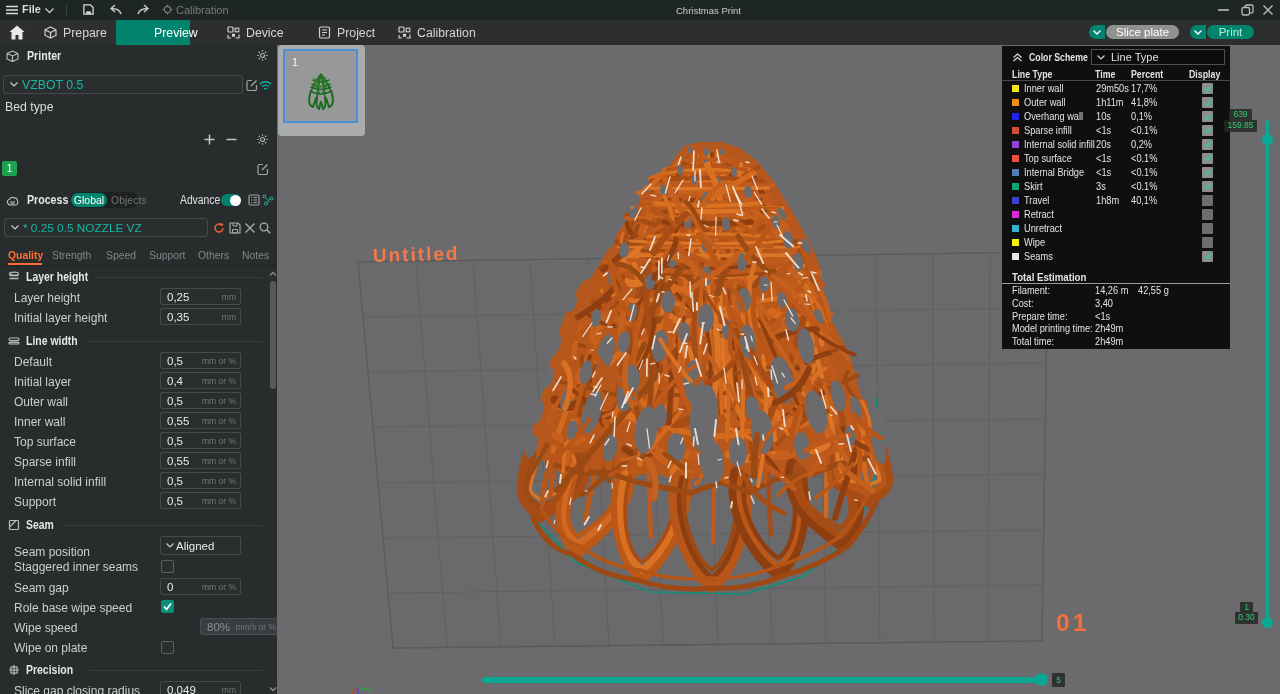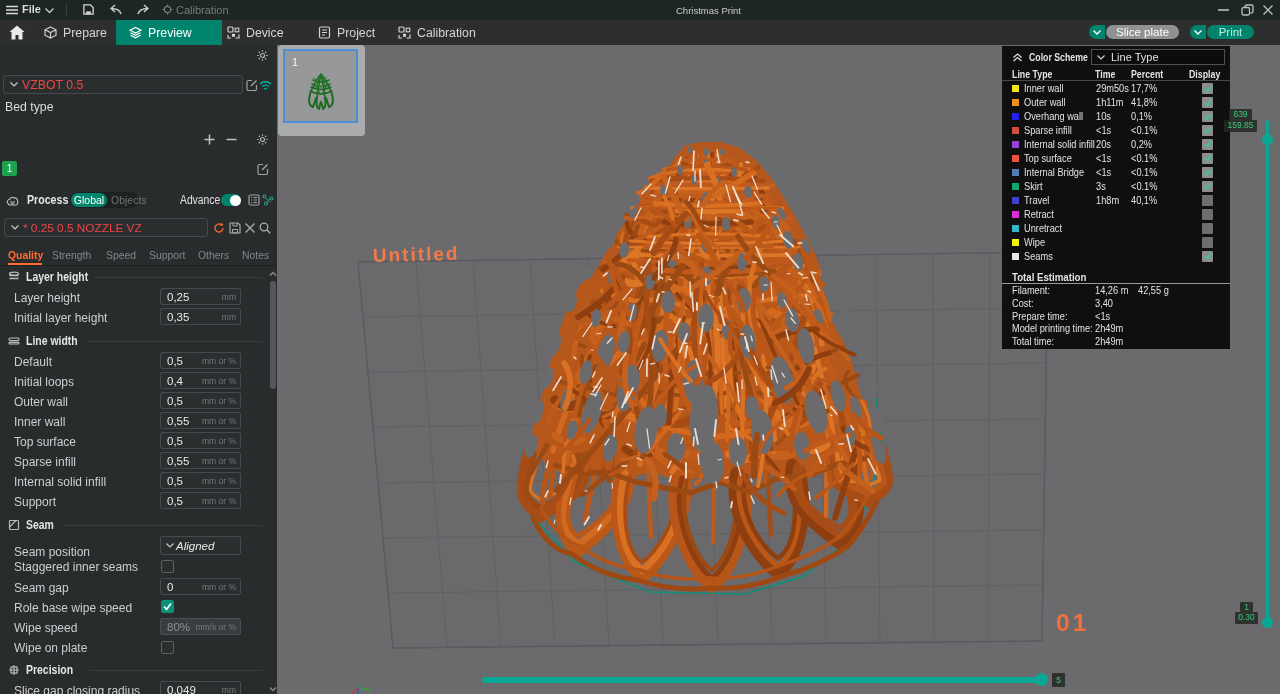--- a/index.html
+++ b/index.html
@@ -7,36 +7,36 @@
 #titlebar { position:absolute; left:0; top:0; width:1280px; height:20px; background:#1e2625; color:#d9dcdb; z-index:30; }
 #titlebar .t { position:absolute; font-size:11px; }
 #tabbar { position:absolute; left:0; top:20px; width:1280px; height:25px; background:#2d2e2e; z-index:30; }
 .tab { position:absolute; top:0; height:25px; display:flex; align-items:center; color:#d4d6d5; font-size:12.3px; }
 .tab svg { margin-right:6px; }
 #tab-preview { background:#00846e; color:#fff; }
 .pill { position:absolute; top:5px; height:14px; border-radius:7px; font-size:11.5px; display:flex; align-items:center; justify-content:center; }
 #sidebar { position:absolute; left:0; top:45px; width:277px; height:649px; background:#292c2d; overflow:hidden; z-index:20; }
 #sidebar .hrow { position:absolute; left:0; width:277px; display:flex; align-items:center; color:#e5e7e6; font-size:12.5px; font-weight:bold; }
 #sidebar .hrow span { transform:scaleX(.85); transform-origin:0 50%; white-space:nowrap; }
-.combo { position:absolute; border:1px solid #474a4c; border-radius:3px; display:flex; align-items:center; color:#ef4444; font-size:12.3px; background:#2b2e2f; }
+.combo { position:absolute; border:1px solid #474a4c; border-radius:3px; display:flex; align-items:center; color:#14b8a6; font-size:12.3px; background:#2b2e2f; }
 .car { width:8px; height:5px; flex:0 0 auto; }
 .gear { position:absolute; }
 #fil-input { position:absolute; border:1px solid #474a4c; border-radius:3px; display:flex; align-items:center; }
 .slabel { position:absolute; left:14px; font-size:12px; color:#ccced0; height:14px; line-height:14px; }
 .shead { position:absolute; left:8px; height:14px; display:flex; align-items:center; color:#e3e5e4; font-size:12.3px; }
 .shead b { margin-left:6px; font-weight:bold; transform:scaleX(.85); transform-origin:0 50%; white-space:nowrap; }
 .hic { width:12px; height:12px; }
 .rule { position:absolute; right:15px; height:1px; background:#3a3d3e; }
 .inp { position:absolute; left:160px; width:81px; height:17px; border:1px solid #474a4c; border-radius:2px;
    display:flex; align-items:center; background:#2b2e2f; }
 .inp .v { font-size:11.5px; color:#e8eae9; margin-left:6px; flex:1; }
 .inp .u { font-size:8.5px; color:#73777a; margin-right:4px; }
-.inp.dis { background:#3a3d3f; border-color:#4a4e50; }
+.inp.dis { background:#3a3d3f; border-color:#4a4e50;margin-left:40px; }
 .inp.dis .v { color:#8b8f91; }
-.inp.sel { height:19px;font-style:italic; }
+.inp.sel { height:19px; }
 .inp.sel .car { margin-left:5px; }
 .scb { position:absolute; left:161px; width:13px; height:13px; border:1px solid #5d6163; border-radius:2px; background:#2b2e2f; }
 .scb.on { background:#0b9077; border-color:#0b9077; }
 .scb svg { display:block; margin:-1px 0 0 -1px; }
 #legend { position:absolute; left:725px; top:1px; width:228px; height:303px; background:rgba(9,9,9,0.93); color:#e3e3e3; }
 .lrow { position:absolute; left:0; width:228px; height:13px; }
 .lrow .sw { position:absolute; left:10px; top:3px; width:7px; height:7px; }
 .lrow .ll { position:absolute; left:22px; top:0; font-size:11px; transform:scaleX(.84); transform-origin:0 50%; white-space:nowrap; }
 .lrow .lt { position:absolute; left:94px; top:0; font-size:11px; transform:scaleX(.84); transform-origin:0 50%; }
 .lrow .lp { position:absolute; left:129px; top:0; font-size:11px; transform:scaleX(.84); transform-origin:0 50%; }
@@ -980,21 +980,21 @@
     </svg>
 </div>
 
 <div id="tabbar">
   <svg width="16" height="15" style="position:absolute;left:9px;top:5px" viewBox="0 0 16 15">
       <path d="M8 0.5 L15.5 7 h-2 v7.5 h-4 v-4.5 h-3 v4.5 h-4 V7 h-2 z" fill="#e8eae9"></path>
     </svg>
   <div class="tab" style="left:44px"><svg width="13" height="13" viewBox="0 0 13 13">
         <path d="M6.5 1 L12 3.8 v5.4 L6.5 12 L1 9.2 V3.8 z M1 3.8 L6.5 6.6 L12 3.8 M6.5 6.6 V12" fill="none" stroke="#cfd2d1" stroke-width="1.2"></path>
       </svg>Prepare</div>
-  <div class="tab" id="tab-preview" style="left:116px;width:106px;padding-left:13px"><svg width="13" height="13" viewBox="0 0 13 13">
+  <div class="tab" id="tab-preview" style="left:116px;width:74px;padding-left:32px"><svg width="13" height="13" viewBox="0 0 13 13">
         <path d="M1 4.2 L6.5 1.4 L12 4.2 L6.5 7 z" fill="none" stroke="#fff" stroke-width="1.2"></path>
         <path d="M1.5 6.8 L6.5 9.3 L11.5 6.8 M1.5 9.3 L6.5 11.8 L11.5 9.3" fill="none" stroke="#fff" stroke-width="1.2"></path>
       </svg>Preview</div>
   <div class="tab" style="left:227px"><svg width="13" height="13" viewBox="0 0 13 13">
         <rect x="1" y="1" width="5" height="5" rx="1" fill="none" stroke="#cfd2d1" stroke-width="1.2"></rect>
         <rect x="8.2" y="2.2" width="3.6" height="3.6" fill="none" stroke="#cfd2d1" stroke-width="1.1"></rect>
         <path d="M1 9 v3 h3 M12 8.5 v3.5 h-3.5" fill="none" stroke="#cfd2d1" stroke-width="1.2"></path>
         <rect x="5" y="7.8" width="3" height="3" fill="#cfd2d1"></rect>
       </svg>Device</div>
   <div class="tab" style="left:318px"><svg width="13" height="13" viewBox="0 0 13 13">
@@ -1015,20 +1015,26 @@
   <div class="pill" style="left:1106px;width:73px;background:#909292;color:#fff">Slice plate</div>
   <div class="pill" style="left:1190px;width:16px;background:#00846e;border-radius:7px 0 0 7px">
     <svg class="car" viewBox="0 0 8 5">
         <path d="M0.5 0.5 L4 4 L7.5 0.5" stroke="#fff" fill="none" stroke-width="1.4"></path>
       </svg>
     </div>
   <div class="pill" style="left:1207px;width:47px;background:#00846e;color:#b8f0dc">Print</div>
 </div>
 
 <div id="sidebar">
+  <div class="hrow" style="top:3px;height:16px">
+    <svg width="13" height="12" style="margin-left:6px" viewBox="0 0 13 12">
+        <path d="M1 3.5 L6.5 1 L12 3.5 M1 3.5 V9 L6.5 11.5 L12 9 V3.5 M6.5 6 V11.5 M1 3.5 L6.5 6 L12 3.5" fill="none" stroke="#bfc3c2" stroke-width="1.1"></path>
+      </svg>
+    <span style="margin-left:8px">Printer</span>
+  </div>
   <svg class="gear" width="13" height="13" style="left:256px;top:4px" viewBox="0 0 13 13">
       <circle cx="6.5" cy="6.5" r="2" fill="none" stroke="#b0b4b3" stroke-width="1.2"></circle>
       <path d="M6.5 1.2 v1.6 M6.5 10.2 v1.6 M1.2 6.5 h1.6 M10.2 6.5 h1.6 M2.75 2.75 l1.15 1.15 M9.1 9.1 l1.15 1.15 M10.25 2.75 L9.1 3.9 M3.9 9.1 L2.75 10.25" stroke="#b0b4b3" stroke-width="1.2"></path>
     </svg>
   <div class="combo" style="left:3px;top:30px;width:240px;height:19px">
     <svg class="car" style="margin-left:6px" viewBox="0 0 8 5">
         <path d="M0.5 0.5 L4 4 L7.5 0.5" stroke="#c8cccb" fill="none" stroke-width="1.2"></path>
       </svg>
     <span style="margin-left:4px">VZBOT 0.5</span>
   </div>
@@ -1131,21 +1137,21 @@
         <rect x="1" y="7.4" width="10" height="1.6" rx="0.8" fill="none" stroke="#b9bdbc" stroke-width="1.1"></rect>
       </svg>
       <b>Line width</b>
     </div>
 <div class="rule" style="top:296px;left:88px"></div>
 <div class="slabel" style="top:310px">Default</div>
 <div class="inp" style="top:307px">
       <span class="v">0,5</span>
       <span class="u">mm or %</span>
     </div>
-<div class="slabel" style="top:330px">Initial loops</div>
+<div class="slabel" style="top:330px">Initial layer</div>
 <div class="inp" style="top:327px">
       <span class="v">0,4</span>
       <span class="u">mm or %</span>
     </div>
 <div class="slabel" style="top:350px">Outer wall</div>
 <div class="inp" style="top:347px">
       <span class="v">0,5</span>
       <span class="u">mm or %</span>
     </div>
 <div class="slabel" style="top:370px">Inner wall</div>

